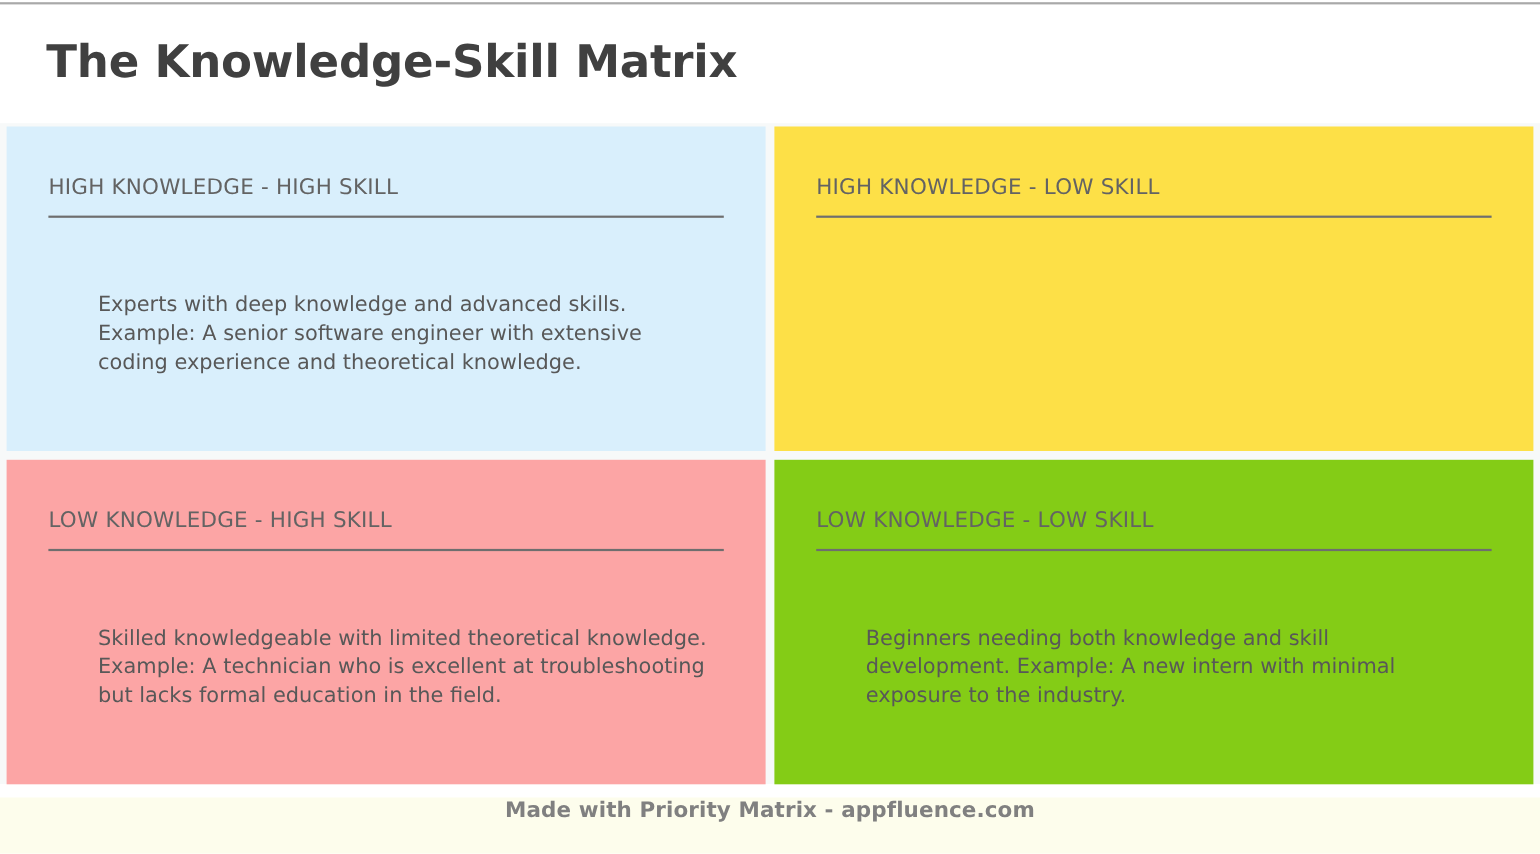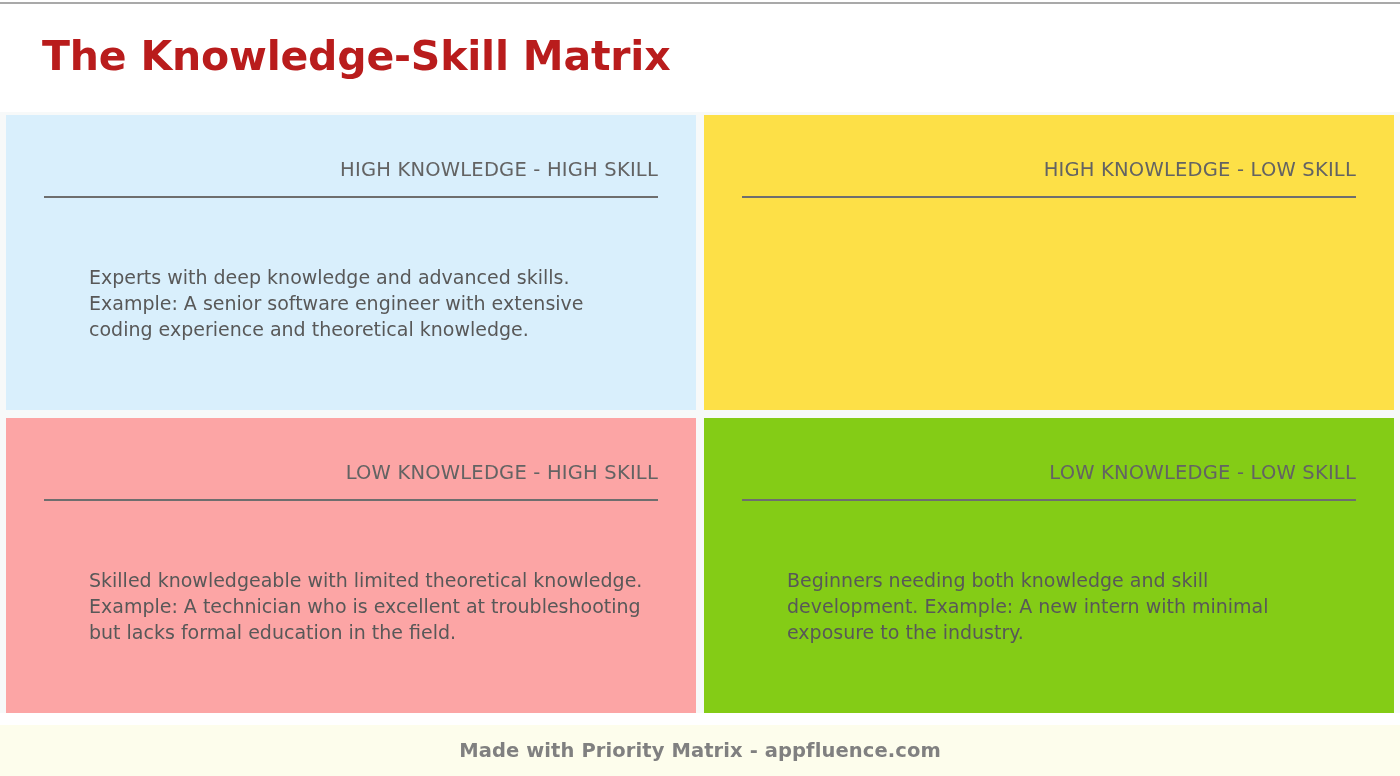--- a/index.html
+++ b/index.html
@@ -41,21 +41,21 @@
     background: #ffffff;
     display: flex;
     align-items: center;
     flex: 0 0 auto;
   }
   .page-title {
     margin: 0;
     padding: 0 0 0 42px;
     font-size: 41px;
     font-weight: bold;
-    color: #b91c1c;
+    color: #404040;
     letter-spacing: -0.2px;
     line-height: 1;
   }
 
   
   .matrix {
     flex: 1 1 auto;
     display: grid;
     grid-template-columns: 1fr 1fr;
     grid-template-rows: 1fr 1fr;
@@ -81,21 +81,20 @@
 
   .quadrant-title {
     margin: 0;
     padding: 0 0 16px 0;
     font-size: 19.5px;
     font-weight: normal;
     color: #636363;
     letter-spacing: 0.2px;
     line-height: 1.1;
     border-bottom: 2px solid #6e6e6e;
-    text-align: right;
   }
 
   .quadrant-body {
     margin: 14px;
     padding: 52px 0 0 31px;
     font-size: 19px;
     line-height: 26px;
     color: #585858;
     max-width: 560px;
   }
@@ -103,21 +102,20 @@
   
   .footer-gap {
     height: 12px;
     background: #ffffff;
     flex: 0 0 auto;
   }
   .footer {
     height: 51px;
     background: #fdfdec;
     display: flex;
-    align-items: center;
     justify-content: center;
     flex: 0 0 auto;
   }
   .footer-text {
     font-size: 19.5px;
     font-weight: bold;
     color: #808080;
     letter-spacing: 0.1px;
   }
 </style>

